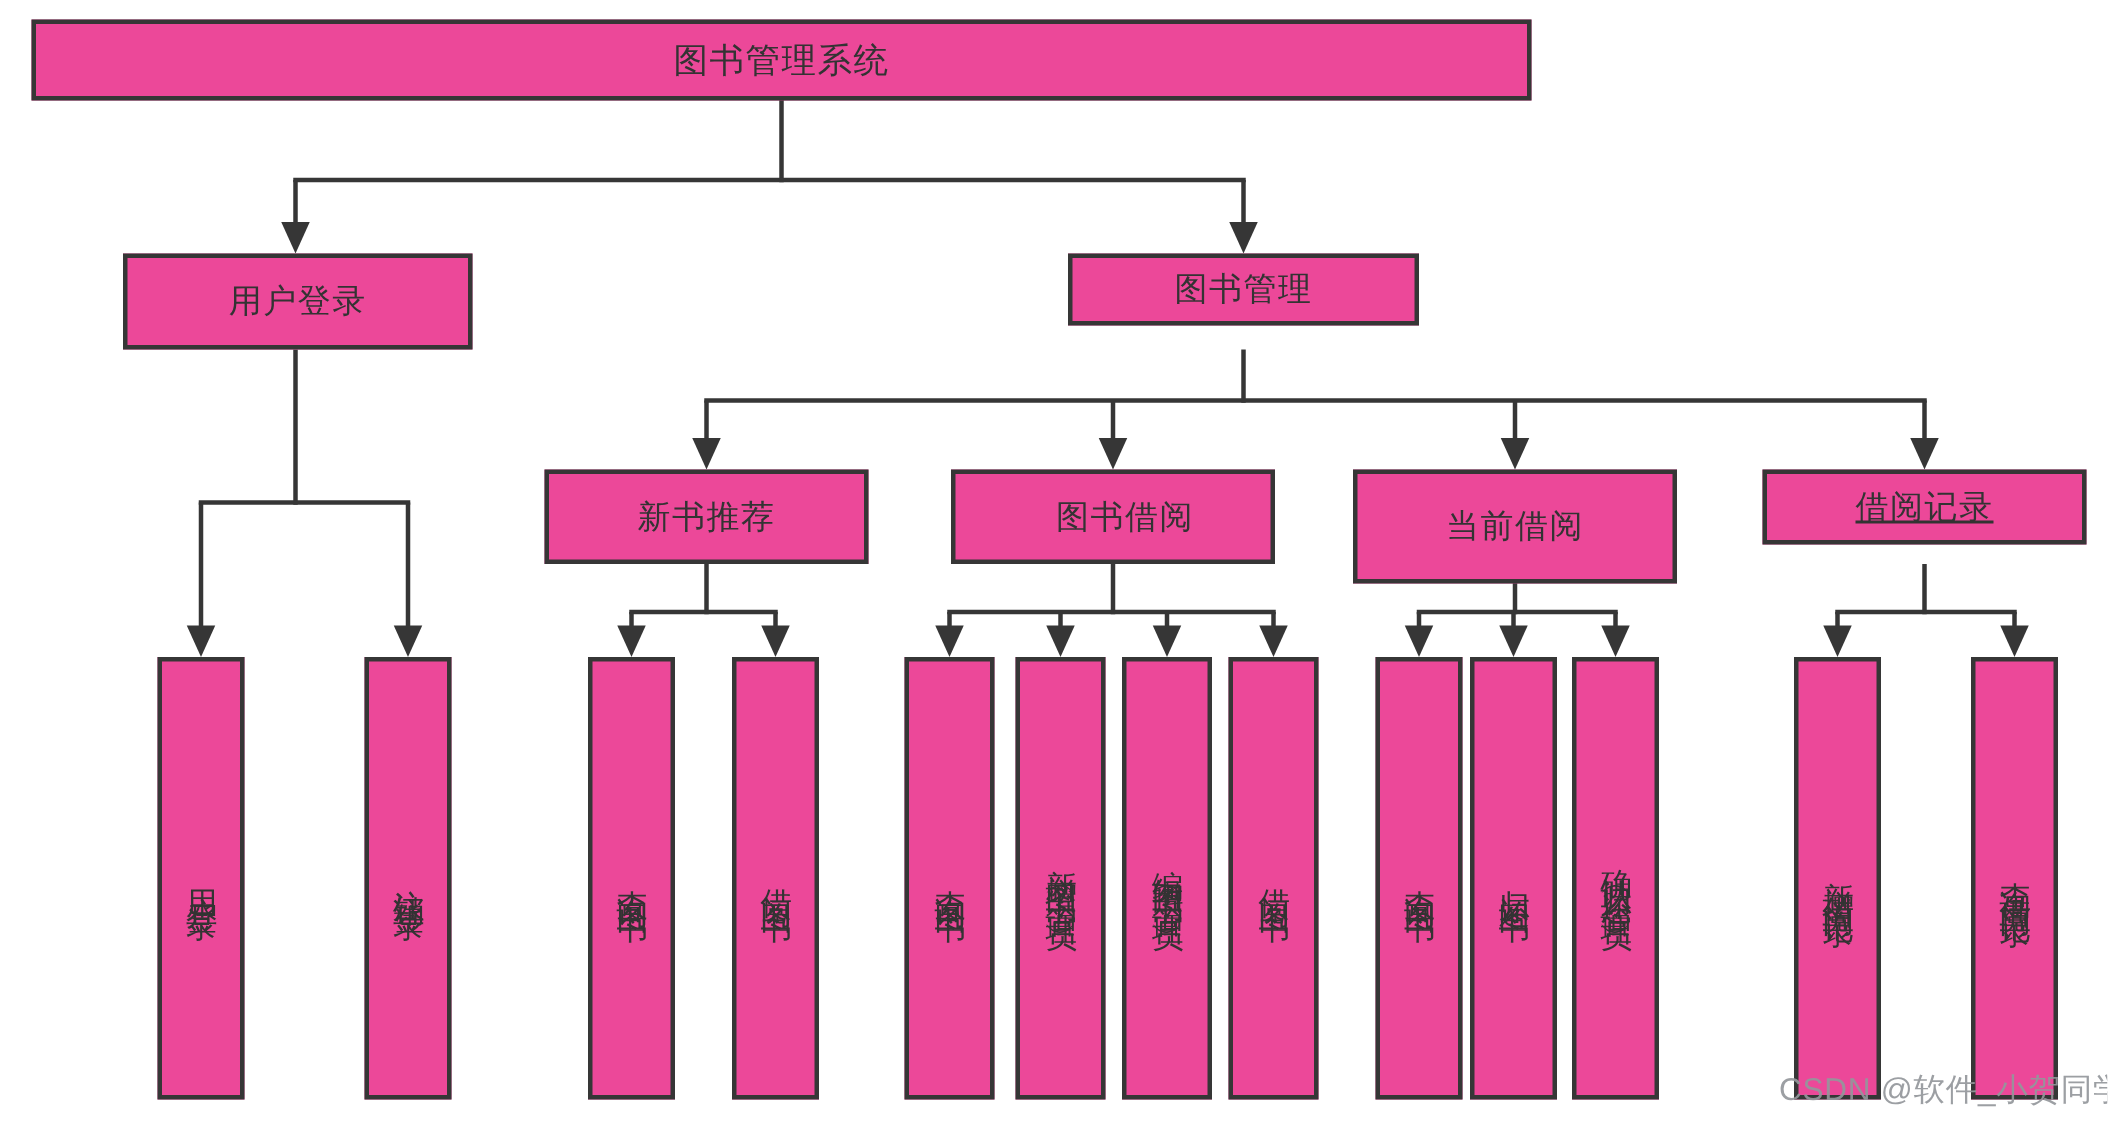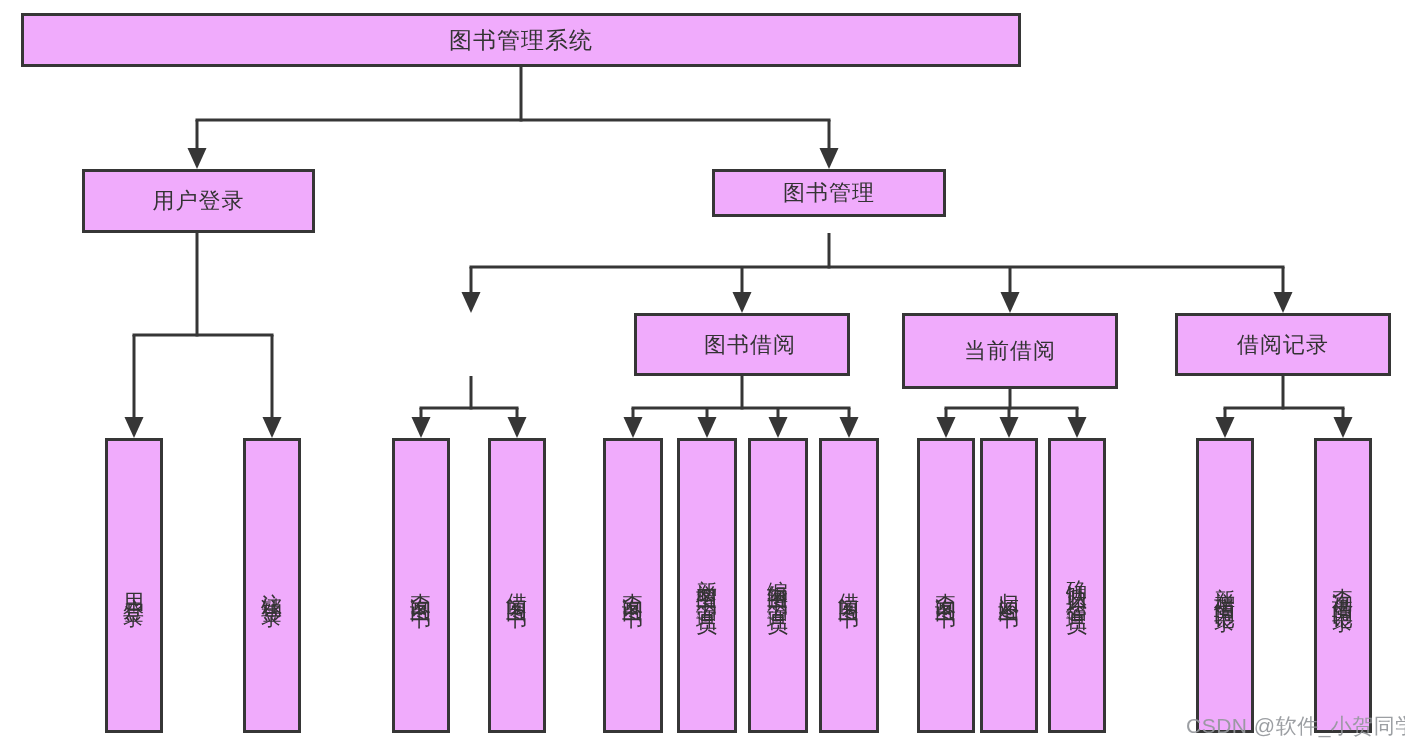--- a/index.html
+++ b/index.html
@@ -16,21 +16,21 @@
     overflow: hidden;
   }
   #connectors {
     position: absolute;
     left: 0; top: 0;
     z-index: 0;
   }
   .box {
     position: absolute;
     box-sizing: border-box;
-    background: #f0abfc;
+    background: #ec4899;
     border: 3px solid #363636;
     display: flex;
     align-items: center;
     justify-content: center;
     color: #333333;
     z-index: 1;
   }
   .hlabel {
     font-size: 22px;
     letter-spacing: 1px;
@@ -135,27 +135,30 @@
     <span class="hlabel">图书管理系统</span>
   </div>
 
   <div class="box" style="left:82px; top:169px; width:233px; height:64px;">
     <span class="hlabel">用户登录</span>
   </div>
   <div class="box" style="left:712px; top:169px; width:234px; height:48px;">
     <span class="hlabel">图书管理</span>
   </div>
 
+  <div class="box" style="left:363px; top:313px; width:216px; height:63px;">
+    <span class="hlabel">新书推荐</span>
+  </div>
   <div class="box" style="left:634px; top:313px; width:216px; height:63px;padding-left:16px;">
     <span class="hlabel">图书借阅</span>
   </div>
   <div class="box" style="left:902px; top:313px; width:216px; height:76px;">
     <span class="hlabel">当前借阅</span>
   </div>
-  <div class="box" style="left:1175px; top:313px; width:216px; height:63px;">
+  <div class="box" style="left:1175px; top:313px; width:216px; height:50px;text-decoration:underline;">
     <span class="hlabel">借阅记录</span>
   </div>
 
   <div class="box leaf" style="left:105px; top:438px; width:58px; height:295px;">
     <span class="vlabel">用户登录</span>
   </div>
   <div class="box leaf" style="left:243px; top:438px; width:58px; height:295px;">
     <span class="vlabel">注销登录</span>
   </div>
 

